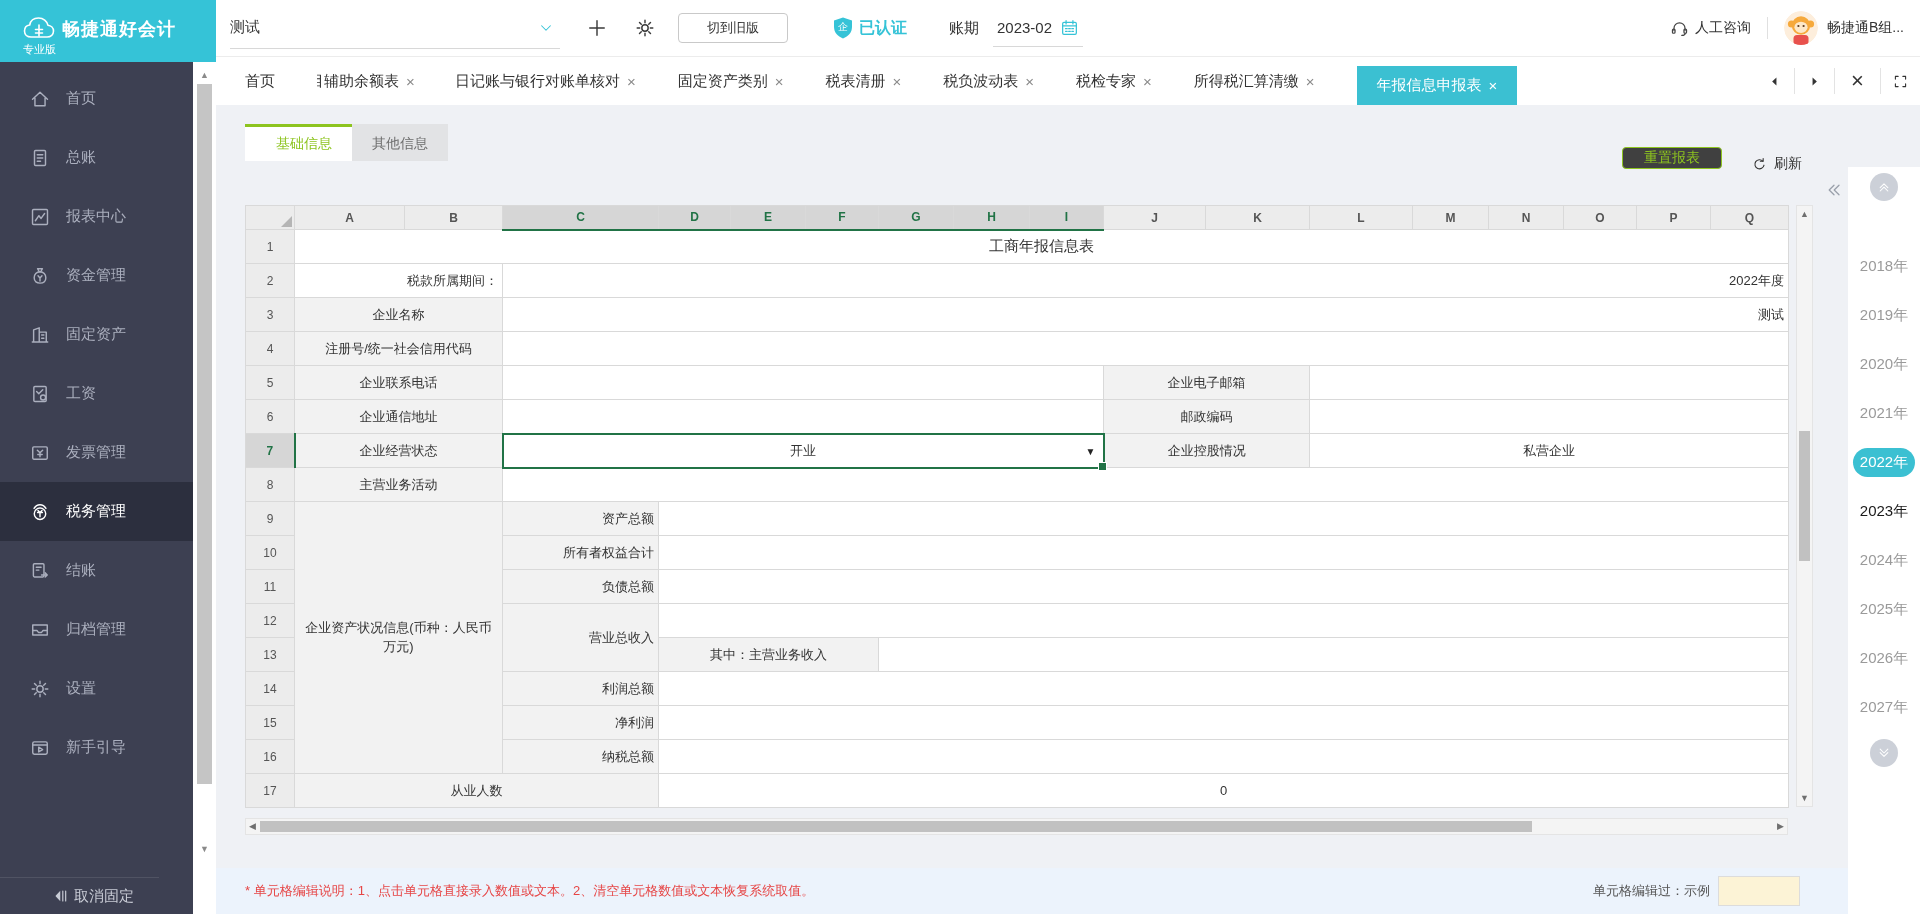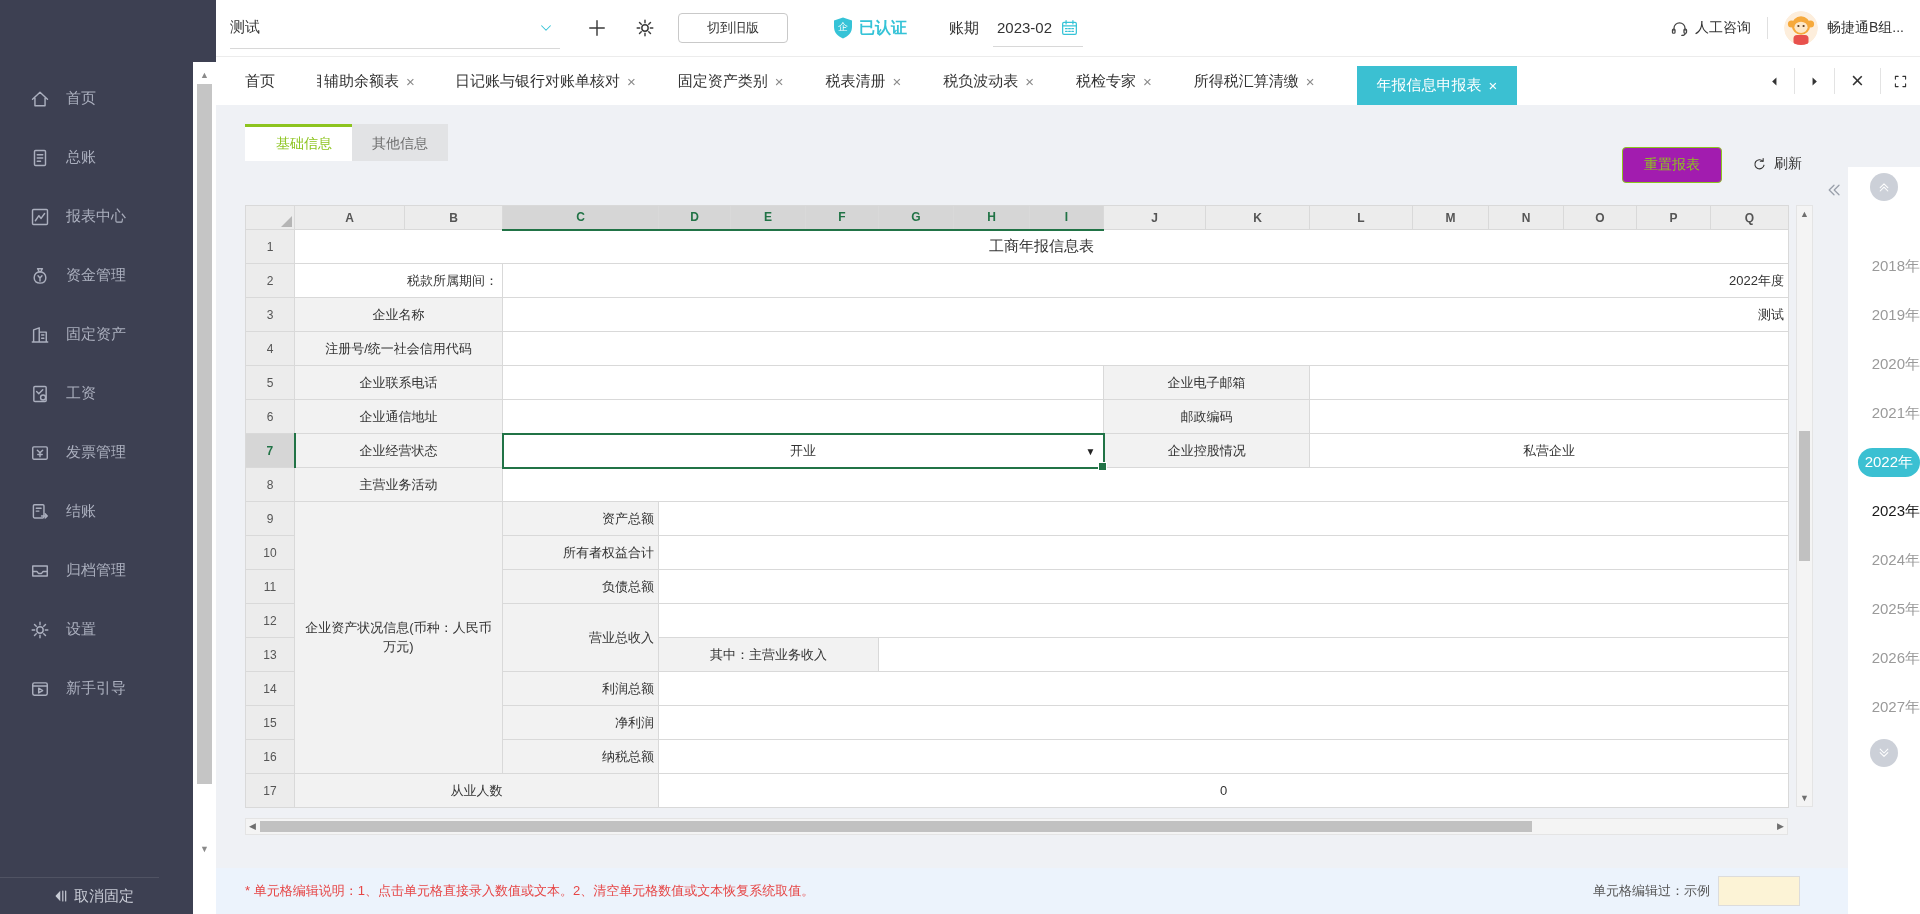--- a/index.html
+++ b/index.html
@@ -61,21 +61,21 @@
   .tab-ctrl:first-child { border-left:none; }
   .tab-ctrl .ic { width:13px; height:13px; }
   .tab-ctrl.xbig { font-size:22px; color:#333; width:46px; }
   .tab-ctrl.fs .ic { width:17px; height:17px; }
 
   
   .content { position:absolute; left:216px; top:105px; width:1704px; height:809px; background:#eff1f5; }
   .subtabs { position:absolute; left:29px; top:19px; display:flex; }
   .subtab { height:37px; padding:0 20px; display:flex; align-items:center; font-size:14px; cursor:pointer; background:#e2e3e5; color:#6d6d6d; border-top:3px solid #e2e3e5; }
   .subtab.active { background:#fff; color:#8dc41f; border-top:3px solid #8dc41f;padding-left:31px; }
-  .reset-btn { position:absolute; top:42px; right:198px; width:100px; height:36px; background:#a21caf; border:1px solid #8dc41f; border-radius:4px; color:#8dc41f; font-size:14px; cursor:pointer; font-family:inherit; }
+  .reset-btn { position:absolute; top:42px; right:198px; width:100px; height:22px; background:#404040; border:1px solid #8dc41f; border-radius:4px; color:#8dc41f; font-size:14px; cursor:pointer; font-family:inherit; }
   .refresh { position:absolute; top:50px; right:118px; display:flex; align-items:center; font-size:14px; color:#333; cursor:pointer; }
   .refresh .ic { width:17px; height:17px; margin-right:6px; }
 
   
   .sheet-wrap { position:absolute; left:29px; top:100px; }
   table { border-collapse:collapse; table-layout:fixed; width:1543px; background:#fff; }
   th, td { border:1px solid #d9d9d9; font-size:13px; color:#333; padding:0 4px; overflow:hidden; white-space:nowrap; font-weight:normal; }
   thead th { height:24px; background:#ececec; color:#4a6b52; font-weight:bold; font-size:12px; color:#555; }
   thead th.sel { background:#d6d6d6; color:#217346; border-bottom:2px solid #217346; }
   tbody tr { height:34px; }
@@ -104,37 +104,47 @@
   .h-thumb { position:absolute; left:14px; top:2px; width:1272px; height:11px; background:#c1c1c1; }
 
   
   .year-panel { position:absolute; right:0; top:62px; bottom:0; width:72px; background:#fff; }
   .collapse-handle { position:absolute; left:-24px; top:12px; width:20px; height:22px; color:#9aa0ab; cursor:pointer; }
   .year-circle { position:absolute; left:50%; transform:translateX(-50%); width:28px; height:28px; border-radius:50%; background:#ccd0d8; color:#fff; display:flex; align-items:center; justify-content:center; cursor:pointer; }
   .year-circle .ic { width:16px; height:16px; stroke-width:1.8; }
   .year-circle.up { top:6px; }
   .year-circle.down { top:572px; }
   .year-list { position:absolute; left:0; top:75px; width:72px; list-style:none; }
-  .year-list li { height:49px; display:flex; align-items:center; justify-content:flex-end; font-size:15px; color:#9a9a9a; cursor:pointer; }
+  .year-list li { height:49px; display:flex; align-items:center; justify-content:center; font-size:15px; color:#9a9a9a; cursor:pointer; }
   .year-list li.current { color:#1a1a1a; }
   .year-list li.selected span { background:#3bc0d2; color:#fff; border-radius:15px; padding:5px 7px; }
 
   
   .footer-bar { position:absolute; left:0; bottom:0; width:1632px; height:46px; background:#ecf3fc; display:flex; align-items:center; }
   .footer-note { margin-left:29px; font-size:13px; color:#e64545; }
   .footer-right { margin-left:auto; margin-right:48px; display:flex; align-items:center; }
   .edited-label { font-size:13px; color:#555; margin-right:8px; }
   .swatch { width:82px; height:30px; background:#fcf3d6; border:1px solid #dcdcdc; }
 </style>
 </head>
 <body>
 
 <div class="app">
 
   <aside class="sidebar">
+    <div class="brand">
+      <span class="ic cloud">
+        <svg viewBox="0 0 34 30">
+            <path d="M9 23c-3.8 0-6.5-2.5-6.5-6 0-3.2 2.2-5.6 5.2-6C8.5 6.6 12 4 16.5 4c4.8 0 8.6 3 9.4 7.2 3.2.4 5.6 2.8 5.6 5.9 0 3.4-2.7 5.9-6.4 5.9z" stroke="#fff" stroke-width="1.6"></path>
+            <path d="M17 11v11M13.5 15.5h7M13.5 19h7" stroke="#fff" stroke-width="1.6"></path>
+          </svg>
+      </span>
+      <div class="brand-name">畅捷通好会计</div>
+      <div class="brand-edition">专业版</div>
+    </div>
     <nav class="nav" id="nav">
         <div class="nav-item">
           <span class="ic"><svg viewBox="0 0 20 20">
               <path d="M3.2 10.2 10 3.8l6.8 6.4M5.4 9.2v7h9.2v-7"></path>
             </svg></span>
           <span>首页</span>
         </div>
         <div class="nav-item">
           <span class="ic"><svg viewBox="0 0 20 20">
               <rect x="5" y="3.2" width="10" height="13.6" rx="1"></rect>
@@ -171,20 +181,28 @@
               <circle cx="12.8" cy="13.2" r="2.3"></circle>
             </svg></span>
           <span>工资</span>
         </div>
         <div class="nav-item">
           <span class="ic"><svg viewBox="0 0 20 20">
               <rect x="3.4" y="4.4" width="13.2" height="11.2" rx="1"></rect>
               <path d="M7.6 7.4 10 9.8l2.4-2.4M10 9.8v3.6M8 11.4h4"></path>
             </svg></span>
           <span>发票管理</span>
+        </div>
+        <div class="nav-item active">
+          <span class="ic"><svg viewBox="0 0 20 20">
+              <path d="M4.6 6.8C6 4.4 8 3.4 10 3.4s4 1 5.4 3.4"></path>
+              <circle cx="10" cy="11.6" r="5.2"></circle>
+              <path d="M8.2 8.6l1.8 1.8 1.8-1.8M7.8 10.4h4.4M10 10.4v4"></path>
+            </svg></span>
+          <span>税务管理</span>
         </div>
         <div class="nav-item">
           <span class="ic"><svg viewBox="0 0 20 20">
               <rect x="4" y="3.4" width="9.6" height="12" rx="1"></rect>
               <path d="M6.6 6.6h4.4M6.6 9.2h2.4M11.4 13.6h5.2m-1.9-1.9 1.9 1.9-1.9 1.9"></path>
             </svg></span>
           <span>结账</span>
         </div>
         <div class="nav-item">
           <span class="ic"><svg viewBox="0 0 20 20">

